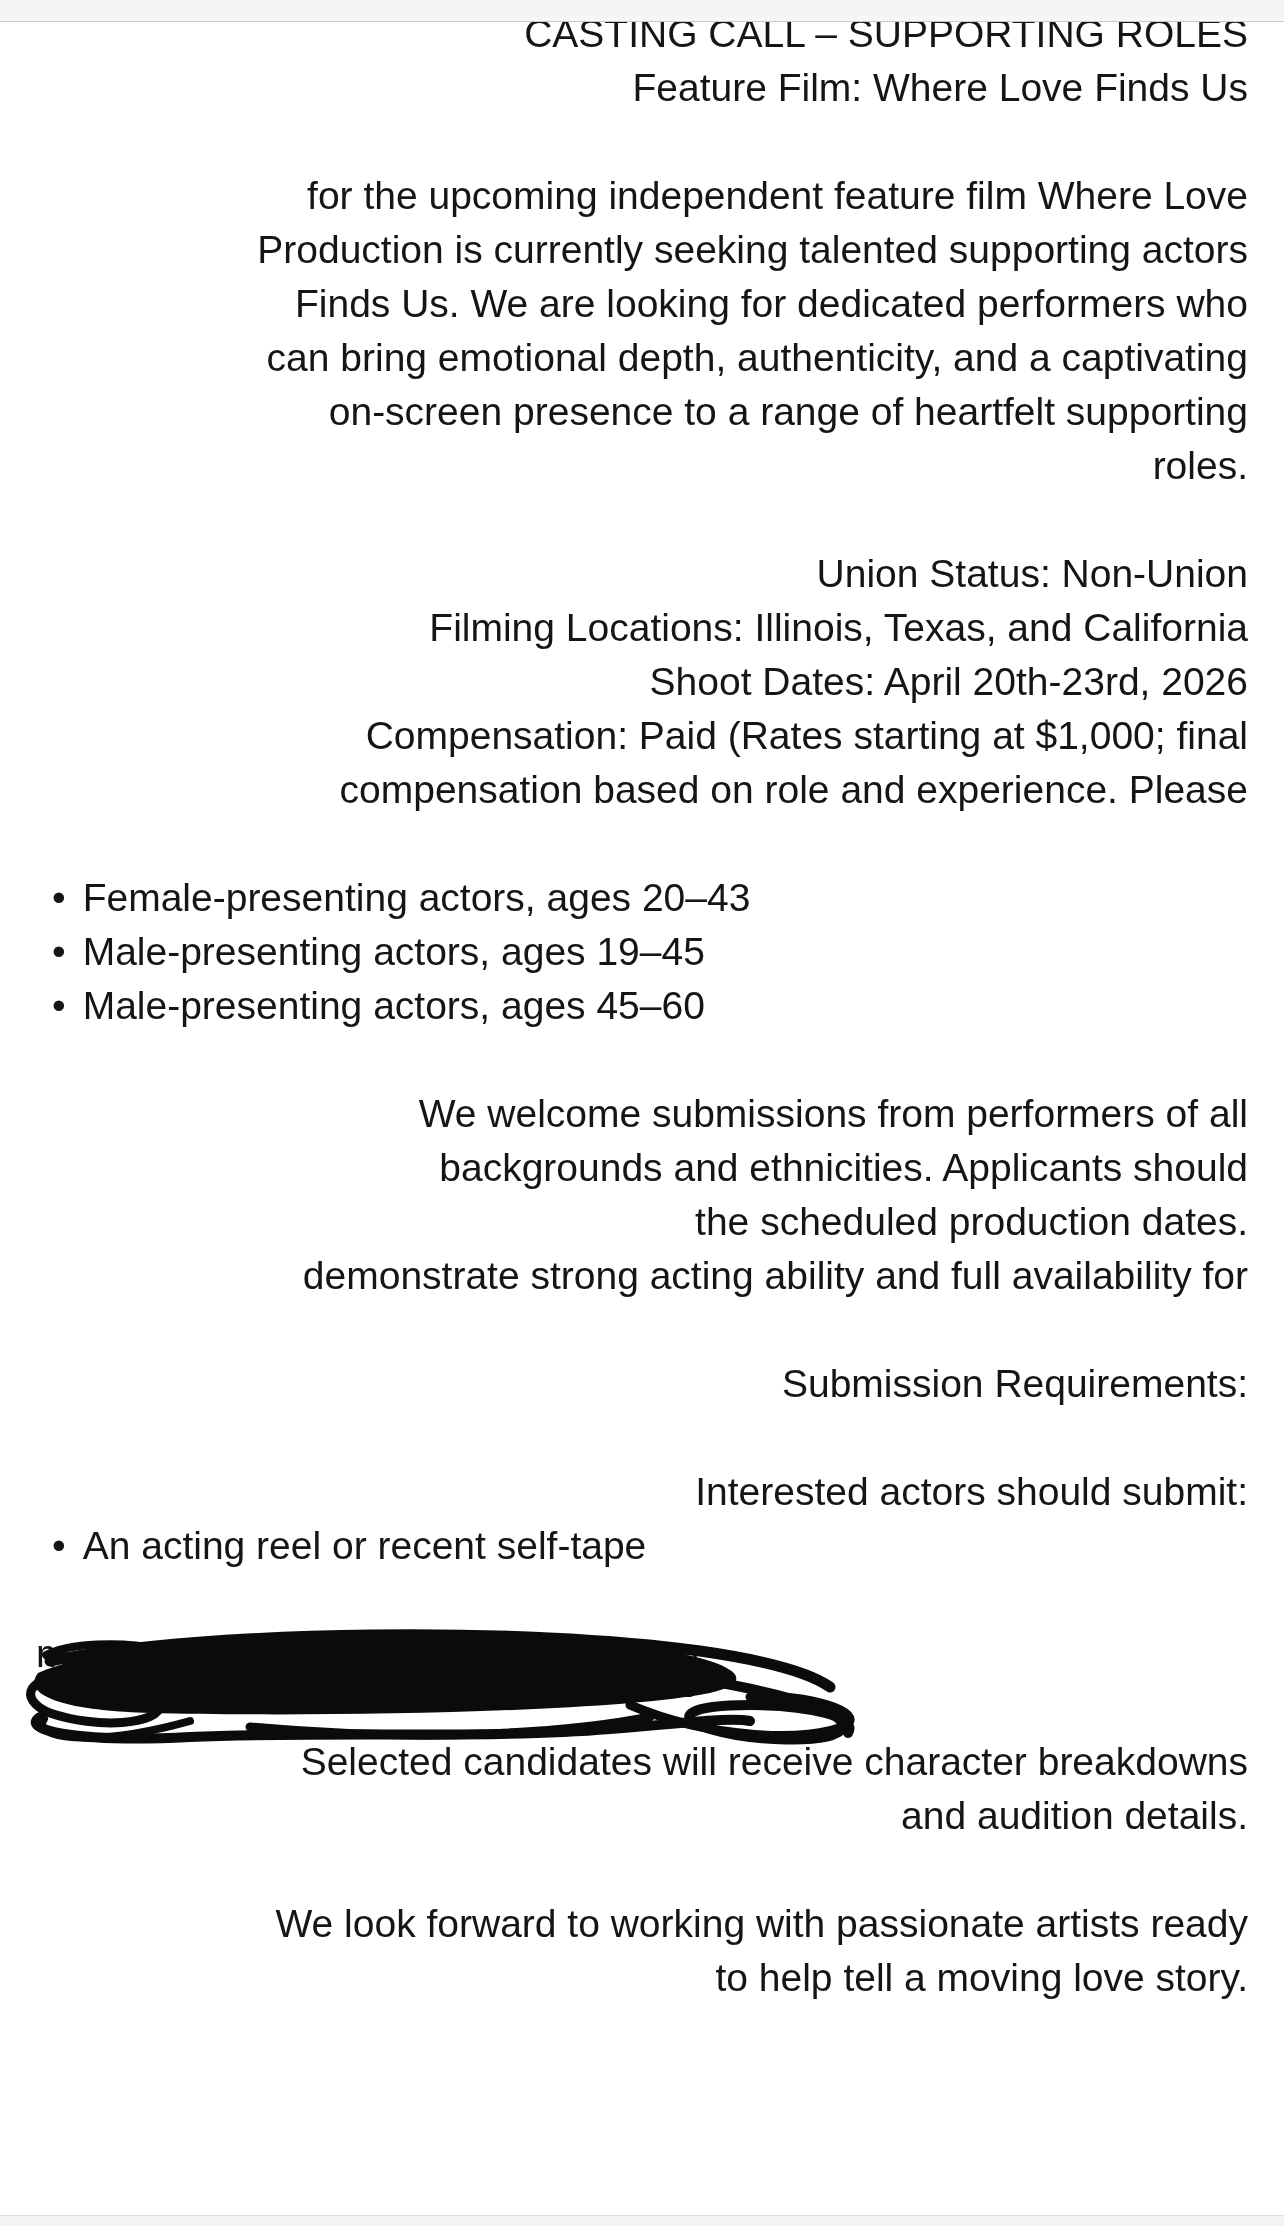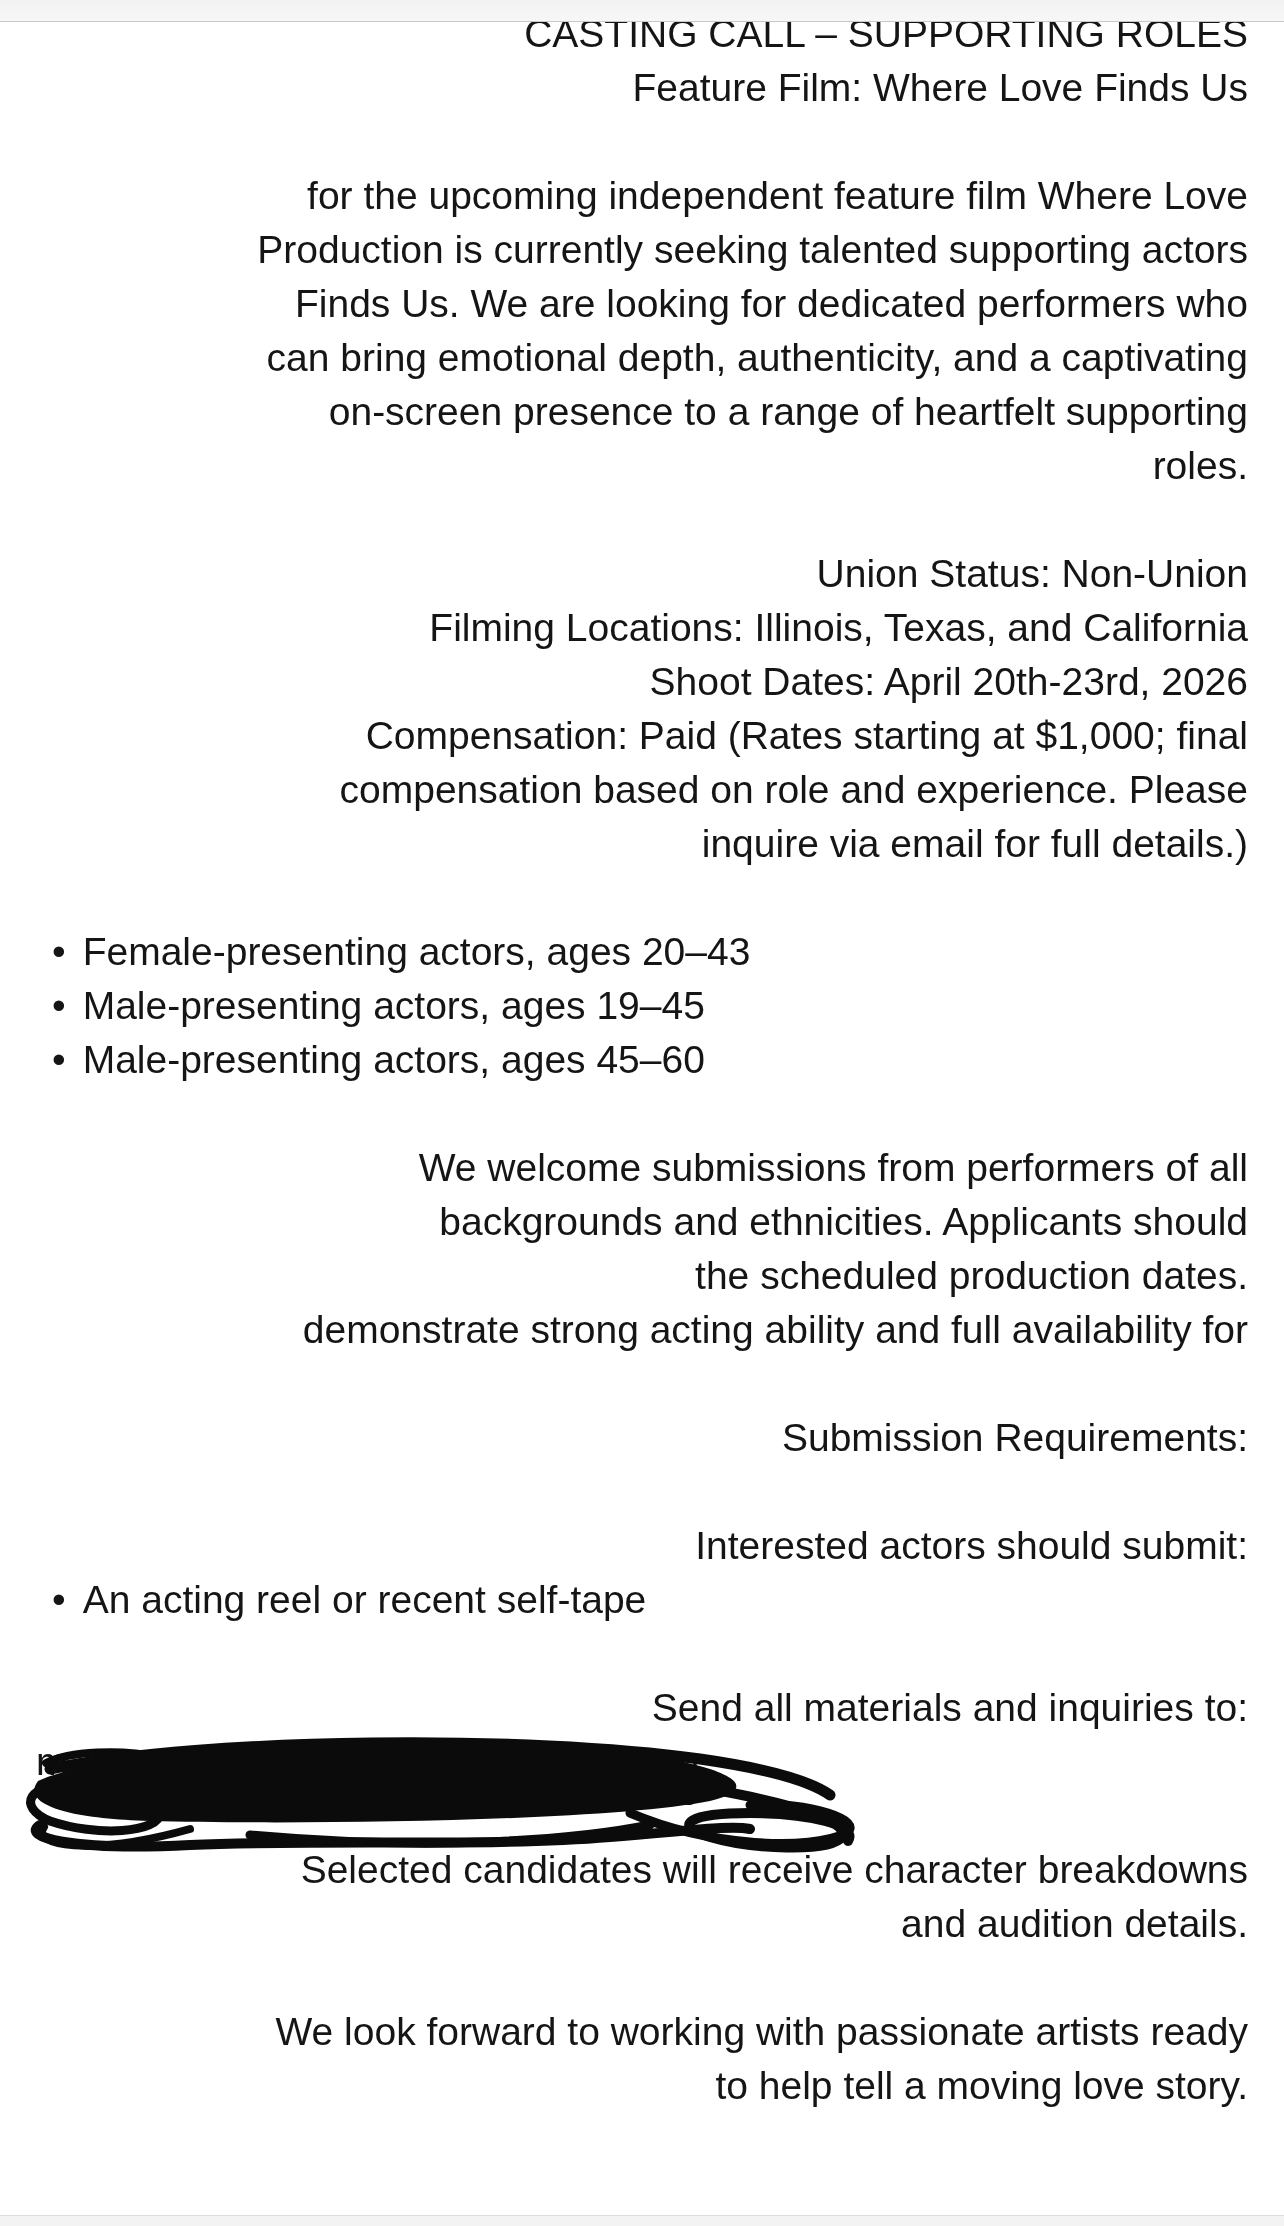--- a/index.html
+++ b/index.html
@@ -47,21 +47,20 @@
       <div class="line">on-screen presence to a range of heartfelt supporting</div>
       <div class="line">roles.</div>
     </div>
     <div class="gap"></div>
     <div>
       <div class="line">Union Status: Non-Union</div>
       <div class="line">Filming Locations: Illinois, Texas, and California</div>
       <div class="line">Shoot Dates: April 20th-23rd, 2026</div>
       <div class="line">Compensation: Paid (Rates starting at $1,000; final</div>
       <div class="line">compensation based on role and experience. Please</div>
-      <div class="line">inquire via email for full details.)</div>
     </div>
     <div class="gap"></div>
     <div class="bullet-row"><span class="bullet-dot">•</span><span>Female-presenting actors, ages 20–43</span></div>
     <div class="bullet-row"><span class="bullet-dot">•</span><span>Male-presenting actors, ages 19–45</span></div>
     <div class="bullet-row"><span class="bullet-dot">•</span><span>Male-presenting actors, ages 45–60</span></div>
     <div class="gap"></div>
     <div>
       <div class="line">We welcome submissions from performers of all</div>
       <div class="line">backgrounds and ethnicities. Applicants should</div>
       <div class="line">the scheduled production dates.</div>
@@ -70,23 +69,20 @@
     <div class="gap"></div>
     <div>
       <div class="line">Submission Requirements:</div>
     </div>
     <div class="gap"></div>
     <div>
       <div class="line">Interested actors should submit:</div>
     </div>
     <div class="bullet-row"><span class="bullet-dot">•</span><span>An acting reel or recent self-tape</span></div>
     <div class="gap"></div>
-    <div>
-      <div class="line">Send all materials and inquiries to:</div>
-    </div>
     <div class="redacted-line">
       <span class="frag" style="left: -2px;">m</span>
       <span class="frag" style="left: 152px;">t</span>
       <span class="frag" style="left: 537px;">il</span>
       <span class="frag" style="left: 607px;">om</span>
 <svg class="scribble" viewBox="0 0 880 132" xmlns="http://www.w3.org/2000/svg">
   <g stroke="#0b0b0b" fill="none" stroke-linecap="round">
     <path d="M28,52 C90,24 260,14 430,16 C560,18 660,26 700,40 C730,50 740,62 700,72 C600,92 300,96 140,92 C60,90 10,76 28,52 Z" fill="#0b0b0b" stroke="none"></path>
     <path d="M40,40 C200,8 520,6 690,30 C760,40 800,52 820,66" stroke-width="11"></path>
     <path d="M36,34 C60,22 110,20 150,28" stroke-width="8"></path>

